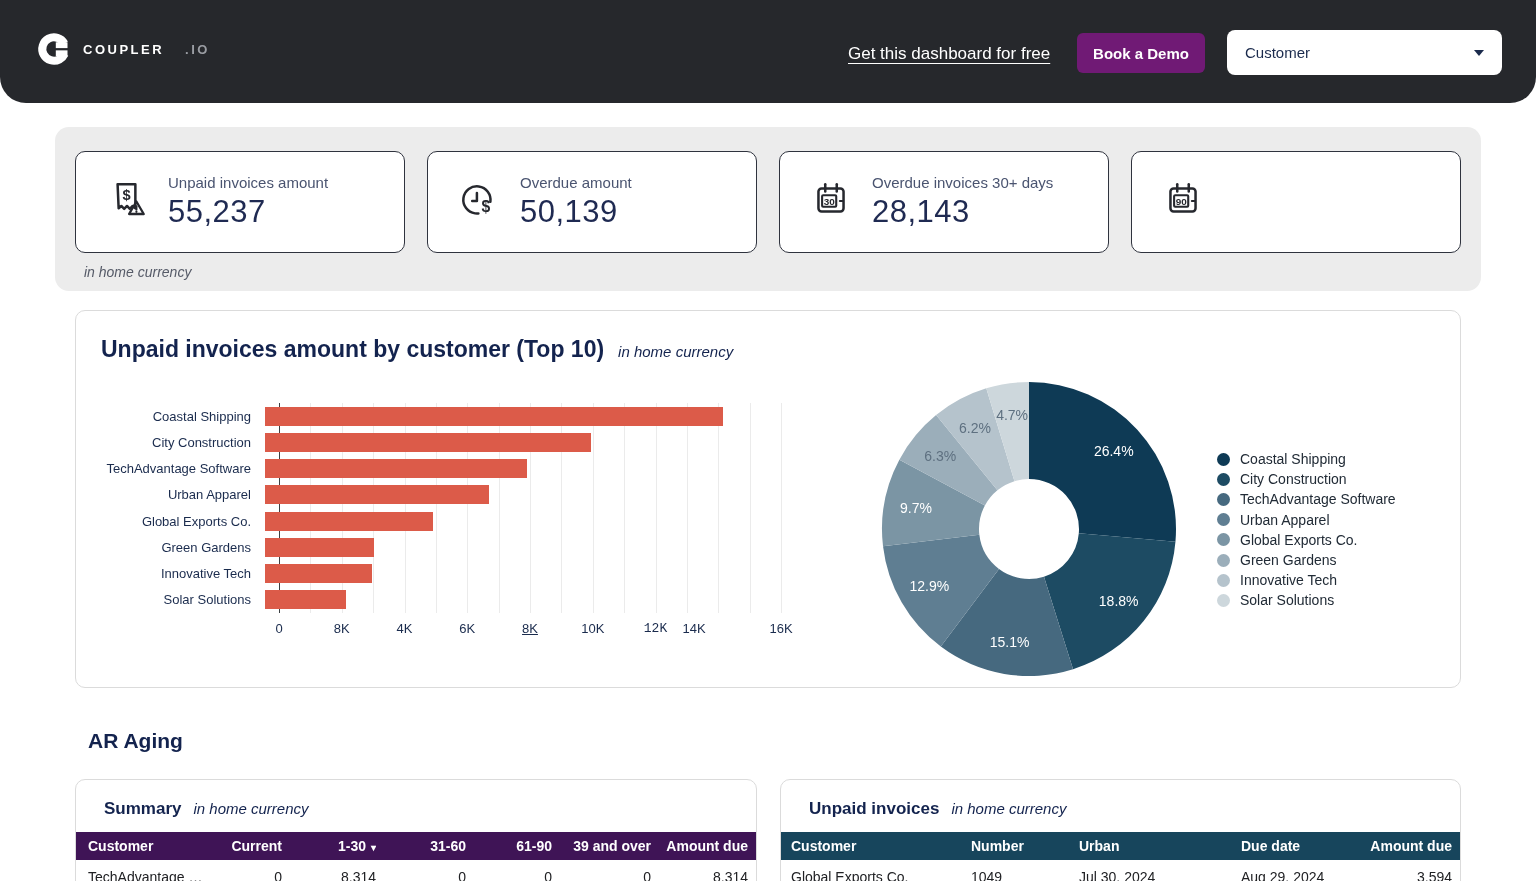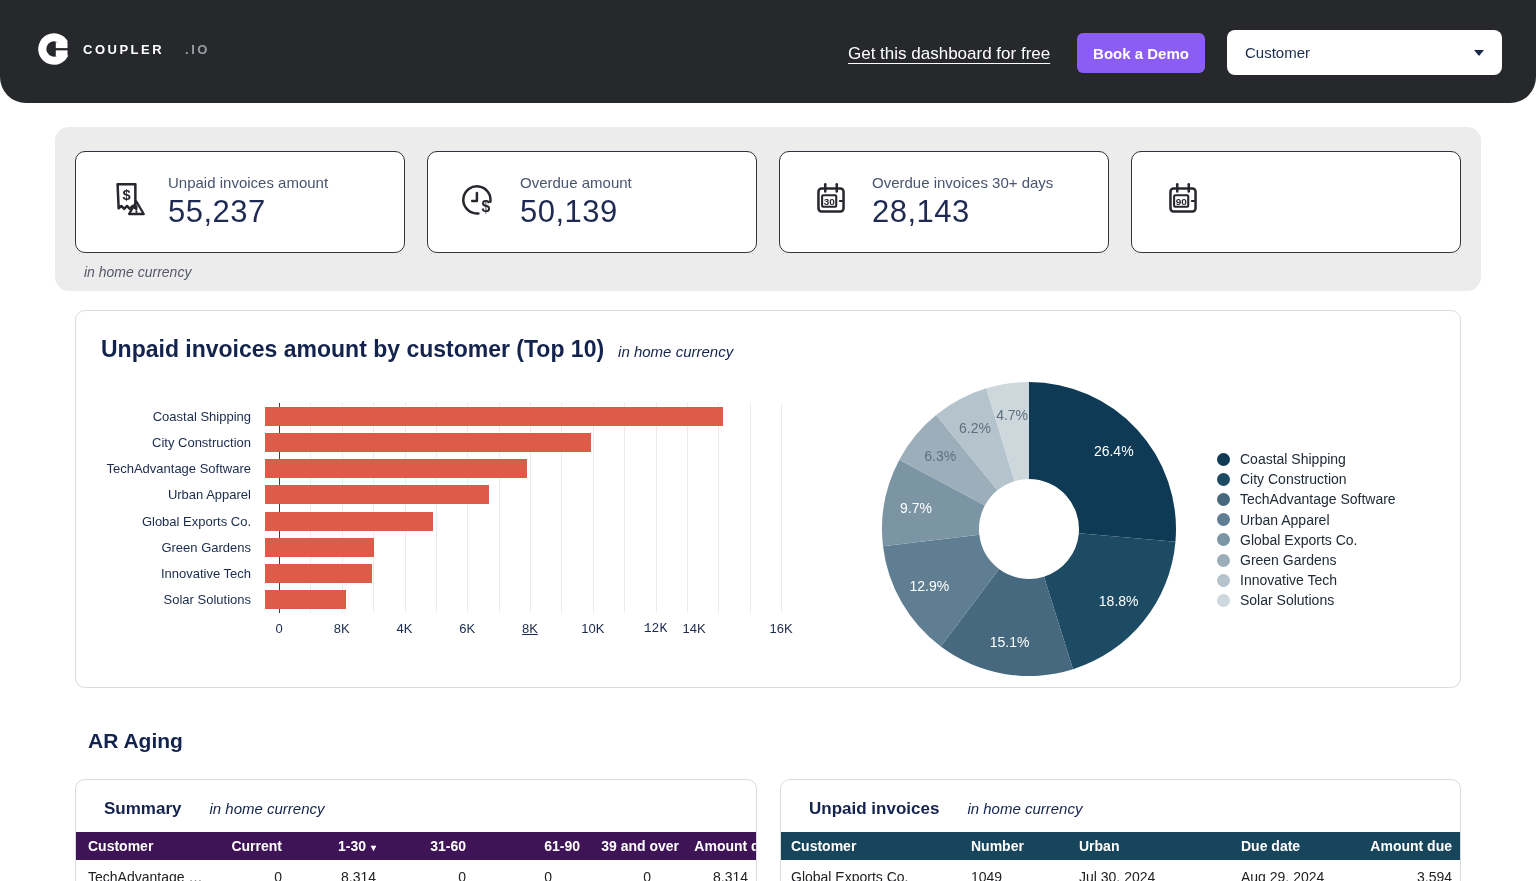--- a/index.html
+++ b/index.html
@@ -8,21 +8,21 @@
 
   
   .hdr{position:absolute;left:0;top:0;width:1536px;height:103px;background:#26282C;
        border-radius:0 0 26px 26px;}
   .logo{position:absolute;left:36px;top:31px;display:flex;align-items:center;gap:11px;}
   .brand{color:#fff;font-size:13px;font-weight:bold;letter-spacing:2.5px;}
   .brand .sfx{color:#9A9DA3;margin-left:21px;}
   .hdr-title{position:absolute;left:205px;top:35px;font-size:30px;font-weight:bold;color:#fff;}
   .hdr-link{position:absolute;left:848px;top:44px;font-size:17px;color:#fff;
             text-decoration:underline;text-underline-offset:4px;cursor:pointer;}
-  .demo-btn{position:absolute;left:1077px;top:33px;width:128px;height:40px;background:#8b5cf6;
+  .demo-btn{position:absolute;left:1077px;top:33px;width:128px;height:40px;background:#701a75;
             border:none;border-radius:6px;color:#fff;font-weight:bold;font-size:15px;
             font-family:"Liberation Sans",sans-serif;cursor:pointer;}
   .dropdown{position:absolute;left:1227px;top:30px;width:275px;height:45px;background:#fff;
             border-radius:8px;display:flex;align-items:center;justify-content:space-between;
             padding:0 18px;box-sizing:border-box;font-size:15px;color:#1B2B4D;cursor:pointer;}
   .caret{width:0;height:0;border-left:5px solid transparent;border-right:5px solid transparent;
          border-top:6px solid #1B2B4D;}
 
   
   .kpi-strip{position:absolute;left:55px;top:127px;width:1426px;height:164px;background:#ECECEC;
@@ -59,21 +59,21 @@
   .legend-item{display:flex;align-items:center;height:20.2px;}
   .legend-dot{width:13px;height:13px;border-radius:50%;margin-right:10px;flex:none;}
   .legend-label{font-size:14px;color:#212B36;white-space:nowrap;}
 
   
   .section-heading{position:absolute;left:88px;top:729px;font-size:21px;font-weight:bold;color:#13234E;}
   .table-card{position:absolute;top:779px;height:145px;background:#fff;border:1px solid #DBDBDB;
               border-radius:10px;box-sizing:border-box;overflow:hidden;}
   #summary-card{left:75px;width:682px;}
   #unpaid-card{left:780px;width:681px;}
-  .table-title-row{display:flex;align-items:baseline;gap:28px;padding:19px 0 13px 28px;}
+  .table-title-row{display:flex;align-items:baseline;gap:12px;padding:19px 0 13px 28px;}
   .table-title{font-size:17px;font-weight:bold;color:#13234E;}
   .table-subtitle{font-size:15px;font-style:italic;color:#13234E;}
   .thead{display:flex;height:28px;align-items:center;color:#fff;font-weight:bold;font-size:14px;}
   .trow{display:flex;height:34px;align-items:center;font-size:14px;color:#202124;background:#fff;}
   .tcell{box-sizing:border-box;white-space:nowrap;overflow:hidden;flex:none;}
   .sort-arrow{font-size:10px;margin-left:5px;}
   .icon-stroke{stroke:#26282E;fill:none;stroke-width:2.4;stroke-linejoin:round;stroke-linecap:round;}
   .icon-fill{fill:#26282E;font-weight:bold;font-family:"Liberation Sans",sans-serif;}
 </style>
 </head>
@@ -302,21 +302,21 @@
 <div class="table-card" id="summary-card">
   <div class="table-title-row">
     <span class="table-title">Summary</span>
     <span class="table-subtitle">in home currency</span>
   </div>
   <div class="thead" id="summary-head" style="background: rgb(63, 20, 86);">
       <div class="tcell" style="width: 142px; text-align: left; padding-left: 12px;">Customer</div>
       <div class="tcell" style="width: 64px; text-align: right;">Current</div>
       <div class="tcell" style="width: 94px; text-align: right;">1-30<span class="sort-arrow">▾</span></div>
       <div class="tcell" style="width: 90px; text-align: right;">31-60</div>
-      <div class="tcell" style="width: 86px; text-align: right; margin-left: 28px;">61-90</div>
+      <div class="tcell" style="width: 86px; text-align: right;">61-90</div>
       <div class="tcell" style="width: 99px; text-align: right;">39 and over</div>
       <div class="tcell" style="width: 97px; text-align: right;">Amount due</div>
     </div>
   <div id="summary-body">
       <div class="trow">
         <div class="tcell" style="width: 142px; text-align: left; padding-left: 12px;">TechAdvantage …</div>
         <div class="tcell" style="width: 64px; text-align: right;">0</div>
         <div class="tcell" style="width: 94px; text-align: right;">8,314</div>
         <div class="tcell" style="width: 90px; text-align: right;">0</div>
         <div class="tcell" style="width: 86px; text-align: right;">0</div>

